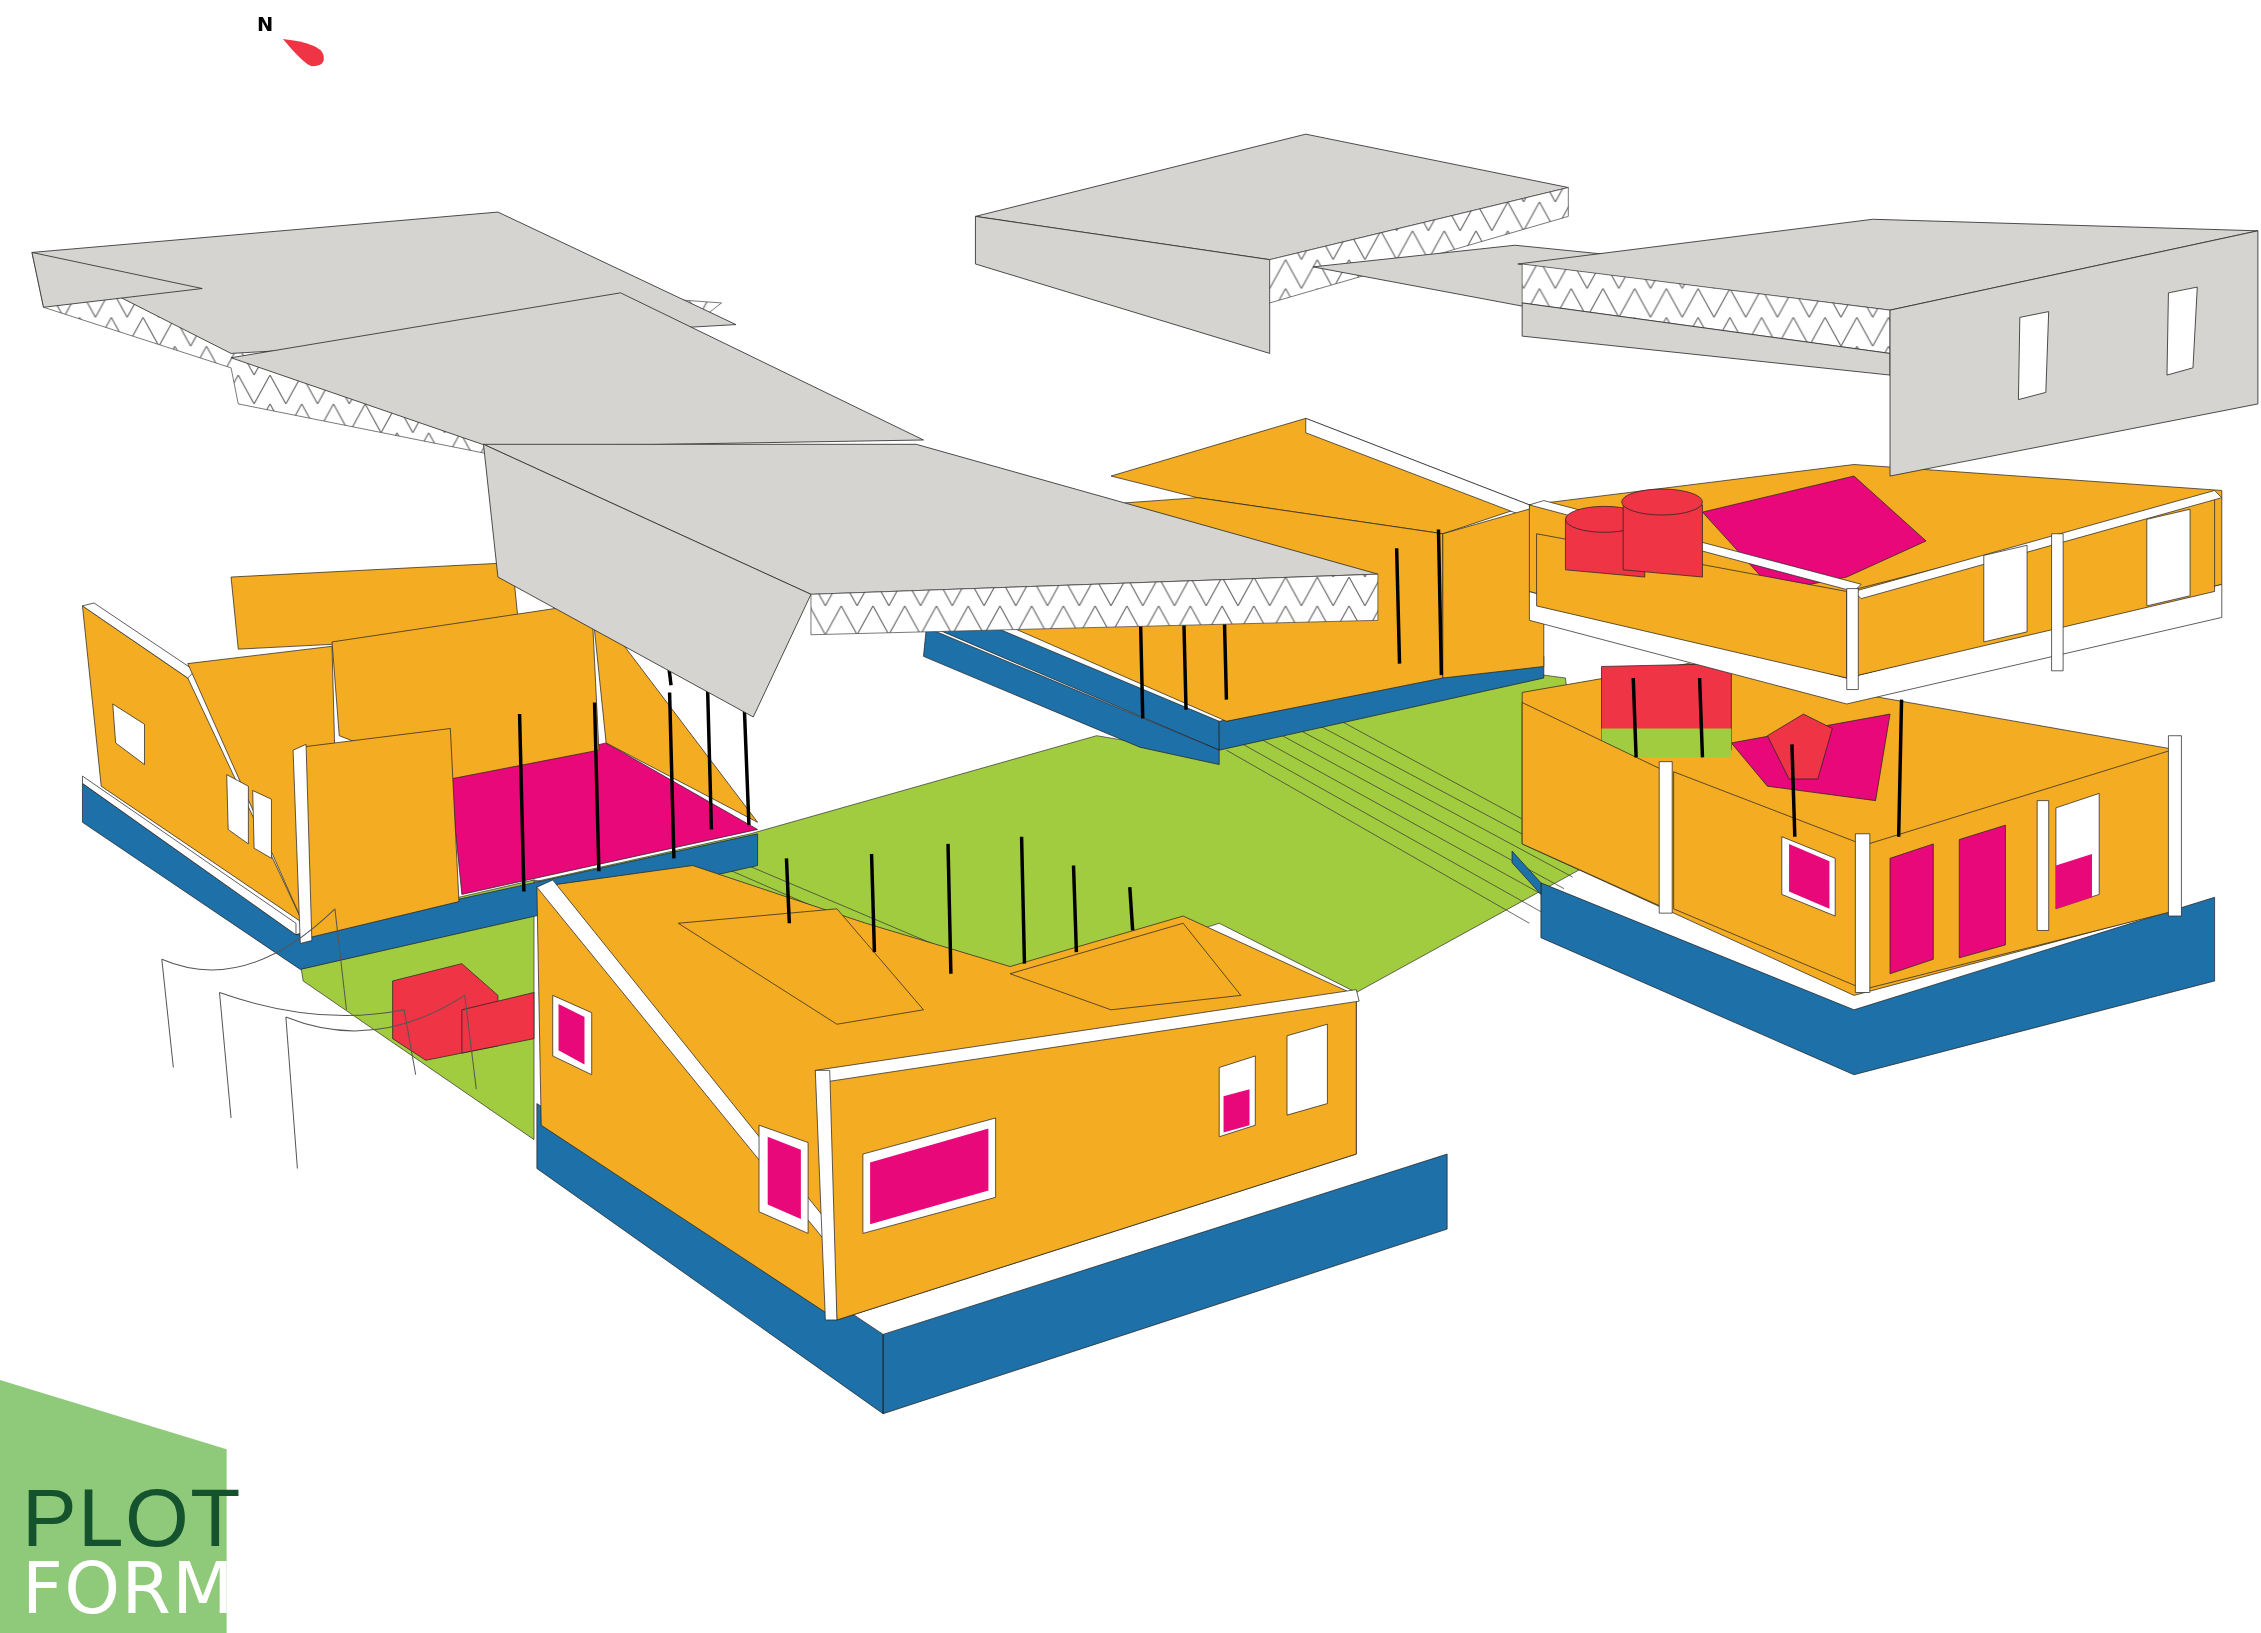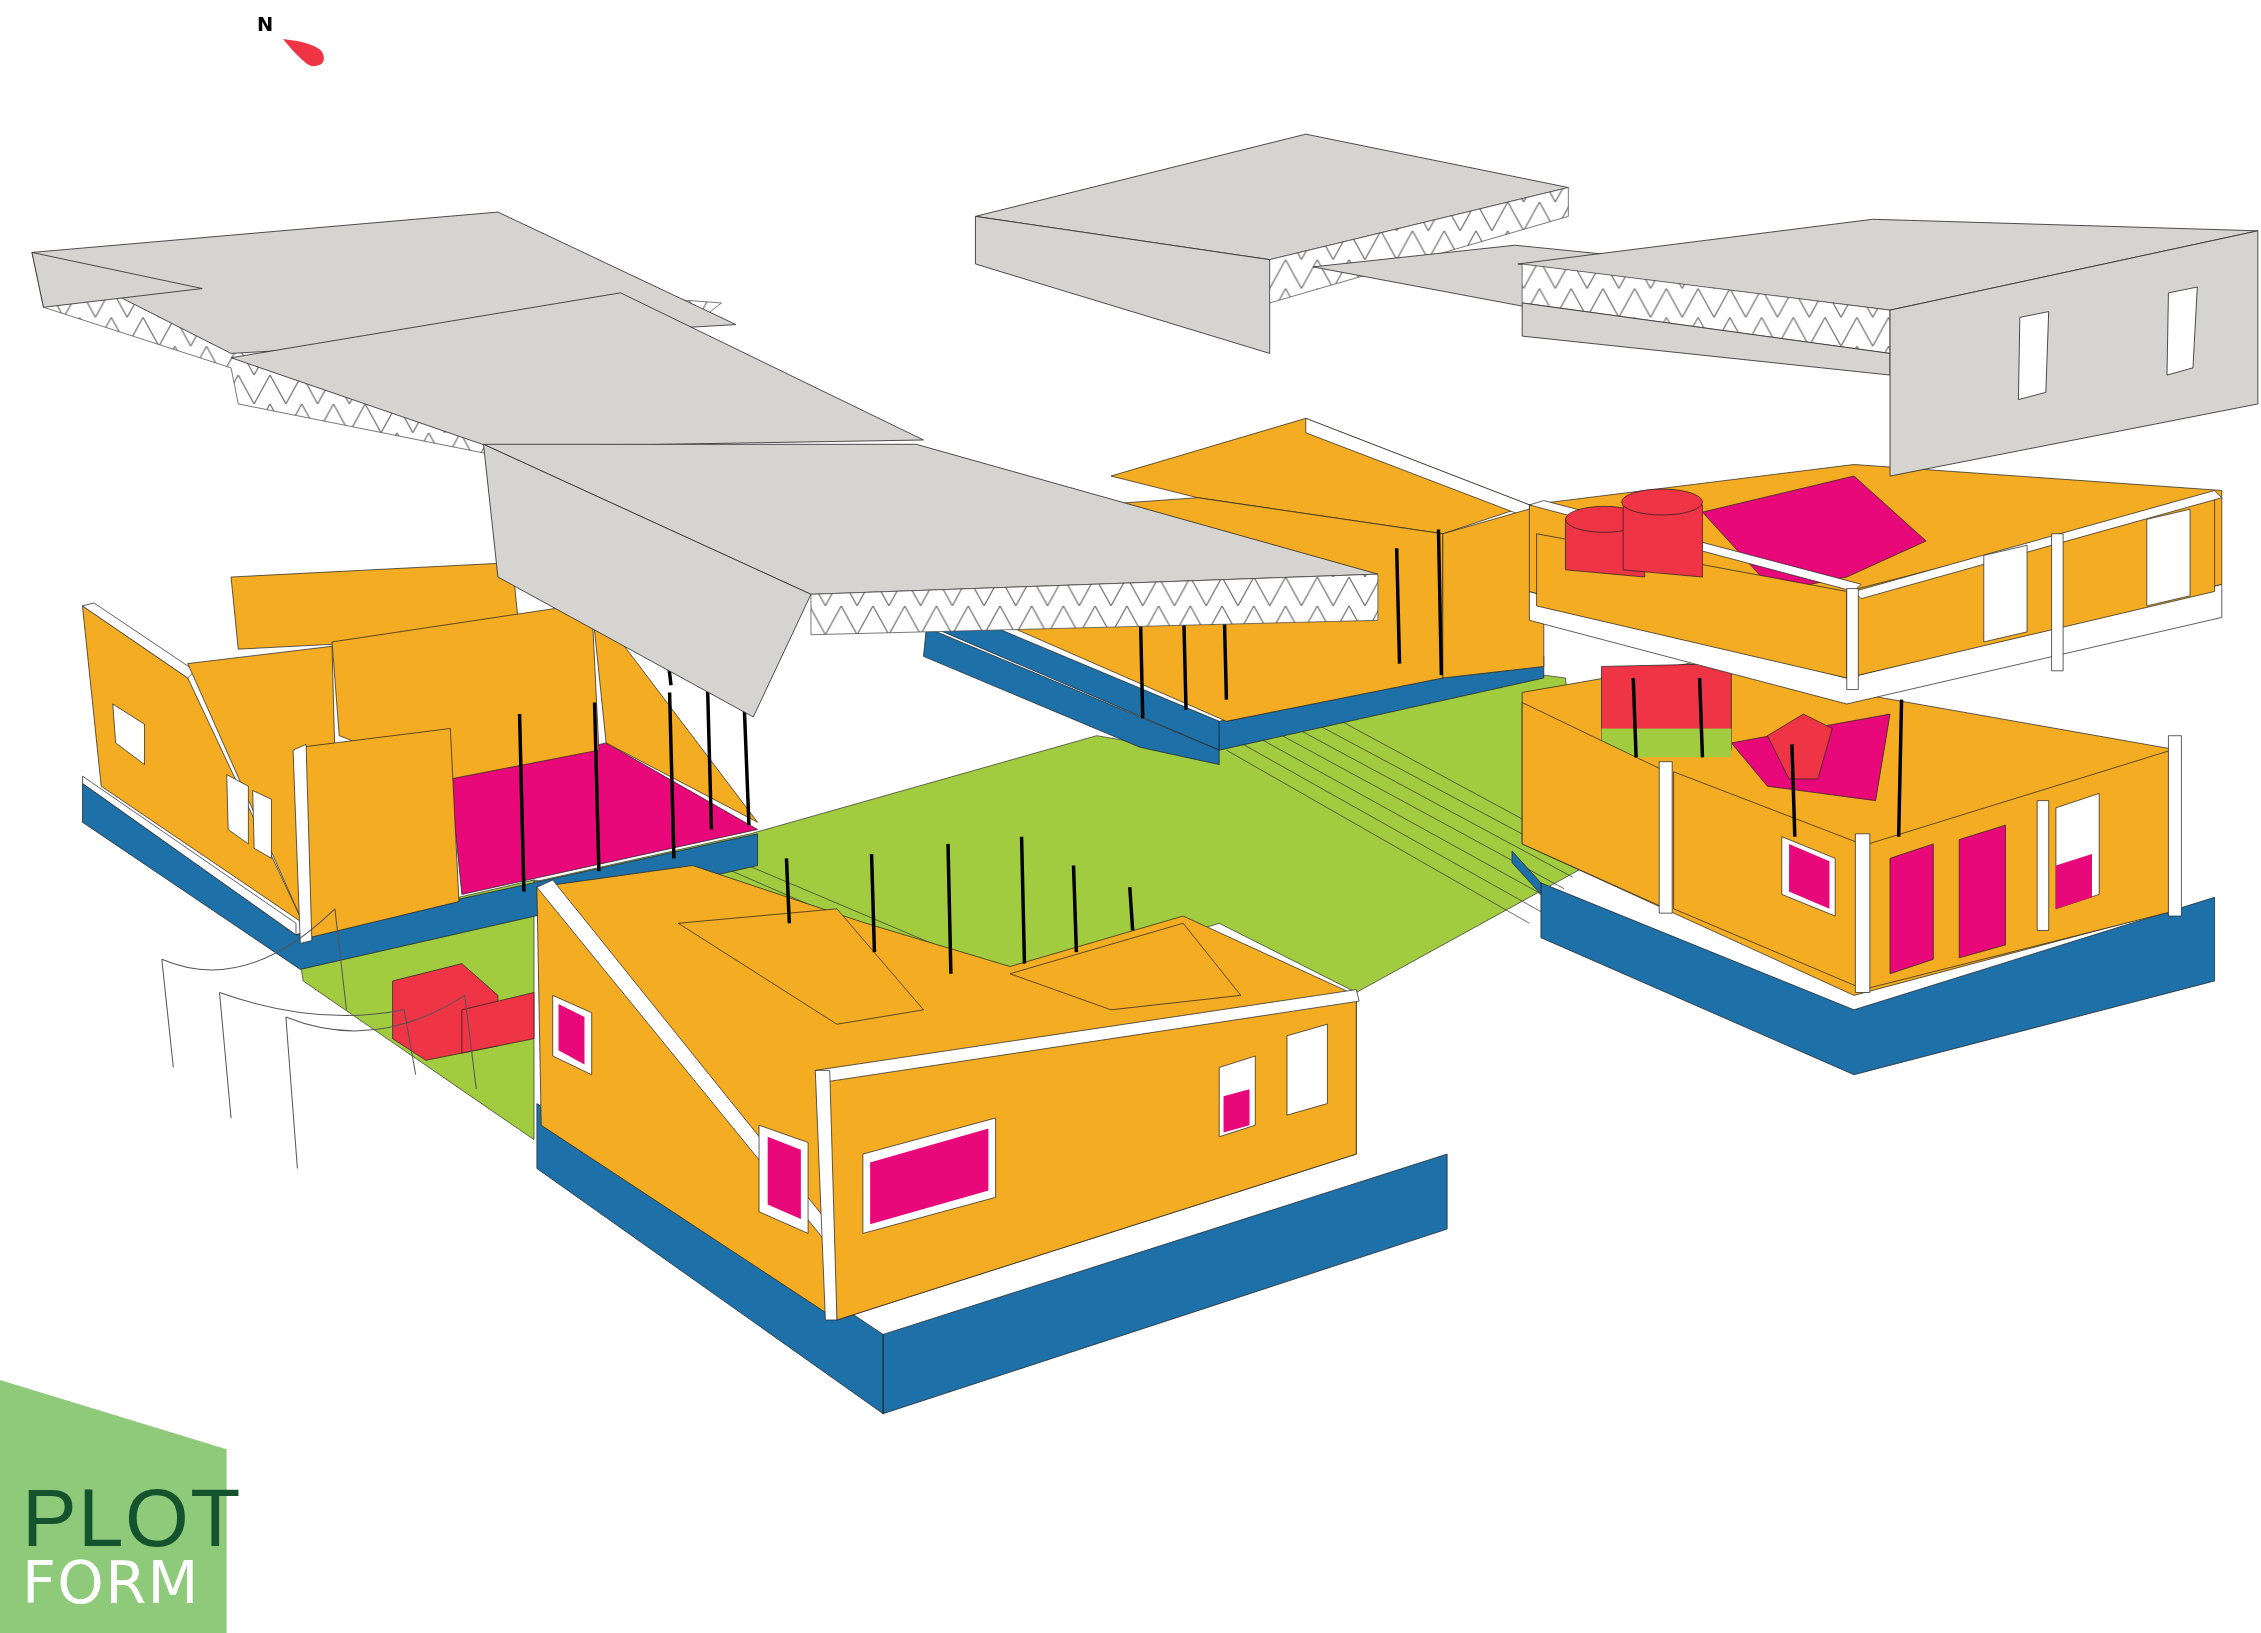--- a/index.html
+++ b/index.html
@@ -1,20 +1,20 @@
 <!DOCTYPE html>
 <html style="font-size:11px"><head>
 <meta charset="utf-8">
 <style>
   html, body { margin:0; padding:0; background:#ffffff; }
   body { width:2261px; height:1633px; overflow:hidden; position:relative; font-family:"Liberation Sans", sans-serif; }
   #stage { position:absolute; left:0; top:0; width:2261px; height:1633px; }
   .logo { position:absolute; left:0; top:1380px; width:228px; height:253px; }
   .logo-text-1 { position:absolute; left:22px; top:97px; font-family:"Liberation Sans", sans-serif; font-size:82px; color:#14532d; letter-spacing:1.4px; line-height:1; }
-  .logo-text-2 { position:absolute; left:22px; top:173px; font-family:"DejaVu Sans", sans-serif; font-size:59px; color:#ffffff; letter-spacing:1.4px; line-height:1; font-weight:normal; }
+  .logo-text-2 { position:absolute; left:22px; top:173px; font-family:"DejaVu Sans", sans-serif; font-size:71px; color:#ffffff; letter-spacing:1.4px; line-height:1; font-weight:normal; }
   .north { position:absolute; left:257px; top:12.5px; font-family:"DejaVu Sans", sans-serif; font-weight:bold; font-size:19.4px; color:#000; }
 </style>
 </head>
 <body>
 
 <svg id="stage" viewBox="0 0 1567 1132" width="2261" height="1633" xmlns="http://www.w3.org/2000/svg" stroke-linejoin="round">
   <defs>
     <pattern id="truss" width="22" height="20" patternUnits="userSpaceOnUse">
       <rect width="22" height="20" fill="#ffffff"></rect>
       <path d="M0 20 L11 0 L22 20" fill="none" stroke="#6a6a6a" stroke-width="0.8"></path>

